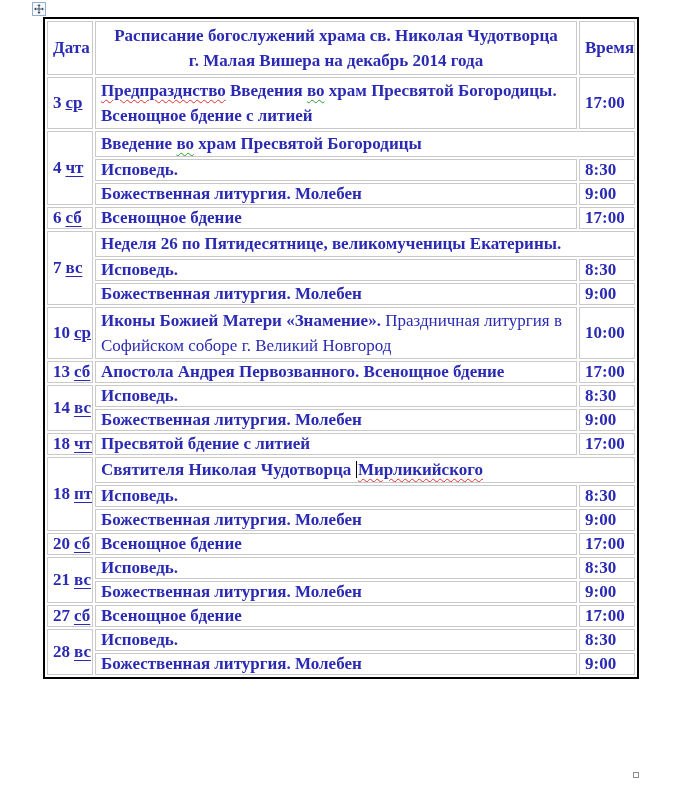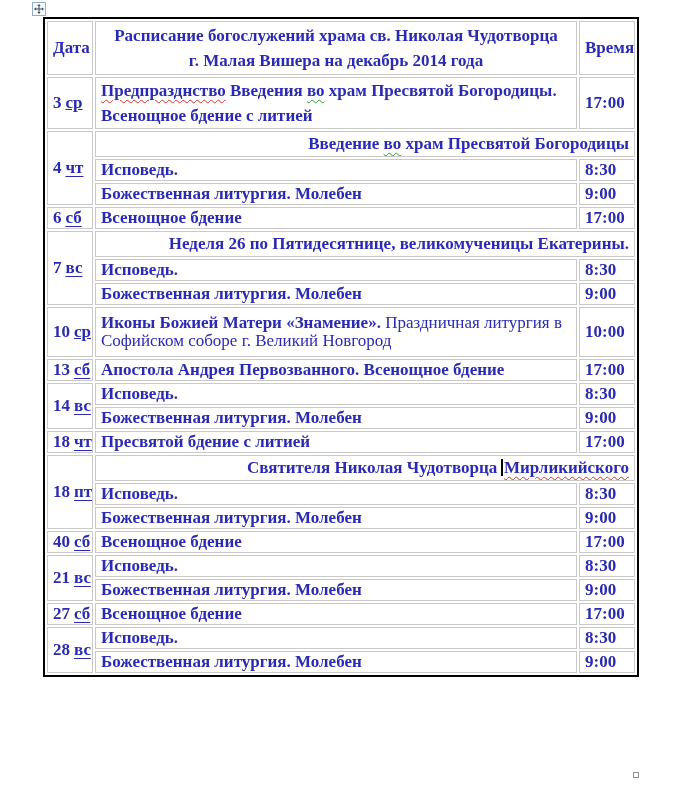--- a/index.html
+++ b/index.html
@@ -34,22 +34,22 @@
     color:#2a2ab4;
     padding:0 5px;
     overflow:hidden;
   }
   tr.h-head{height:54px;}
   tr.h-two{height:50px;}
   tr.h-one{height:20px;}
   tr.h-feast{height:26px;}
   td.hdr{color:#c42020;}
   td.title-cell{color:#c42020;text-align:center;line-height:25px;}
-  td.feast{color:#c42020;text-align:right;}
-  td.mixed{color:#c42020;line-height:18px;margin-top:48px;}
+  td.feast{color:#c42020;text-align:left;}
+  td.mixed{color:#c42020;line-height:25px;margin-top:48px;}
   td.mixed .reg{font-weight:normal;}
   td.svc2{line-height:25px;}
   td.time-cell{padding-left:4px;}
   td.date-cell .day{margin-left:4px;text-decoration:underline;}
   
   .sqr{text-decoration:underline;text-decoration-style:wavy;text-decoration-color:#e23030;text-decoration-thickness:1px;text-underline-offset:3px;}
   .sqg{text-decoration:underline;text-decoration-style:wavy;text-decoration-color:#2ca02c;text-decoration-thickness:1px;text-underline-offset:3px;}
   
   .caret{display:inline-block;width:1.5px;height:17px;background:#000;vertical-align:-3px;margin-right:1px;}
 </style>
@@ -188,21 +188,21 @@
     <td>Исповедь.</td>
     <td class="time-cell">8:30</td>
   </tr>
   <tr class="h-one">
     <td>Божественная литургия. Молебен</td>
     <td class="time-cell">9:00</td>
   </tr>
 
   <tr class="h-one">
     <td class="date-cell">
-      <span>40</span><span class="day sqr">сб</span>
+      <span>20</span><span class="day sqr">сб</span>
     </td>
     <td>Всенощное бдение</td>
     <td class="time-cell">17:00</td>
   </tr>
 
   <tr class="h-one">
     <td class="date-cell" rowspan="2">
       <span>21</span><span class="day sqr">вс</span>
     </td>
     <td>Исповедь.</td>

